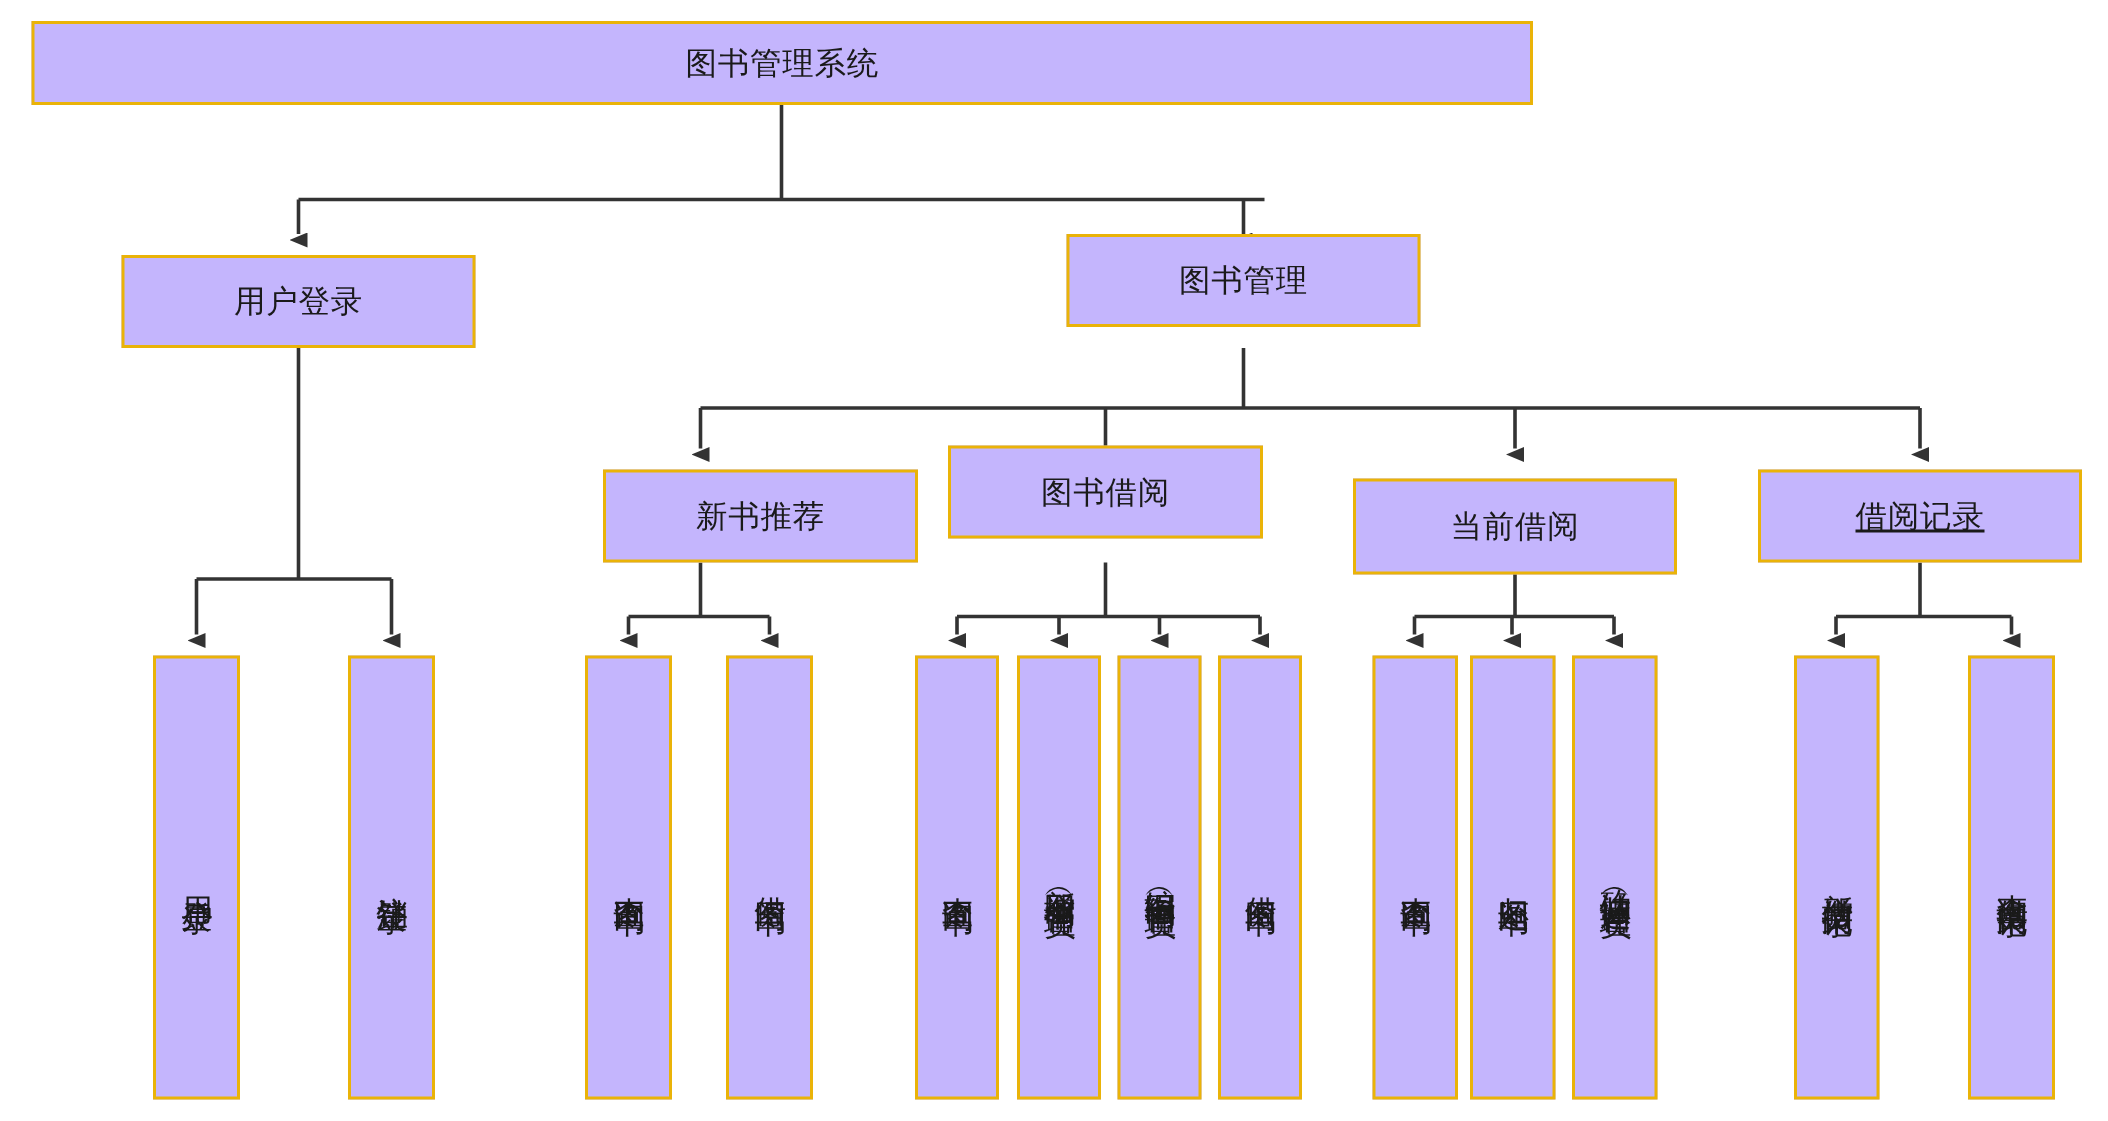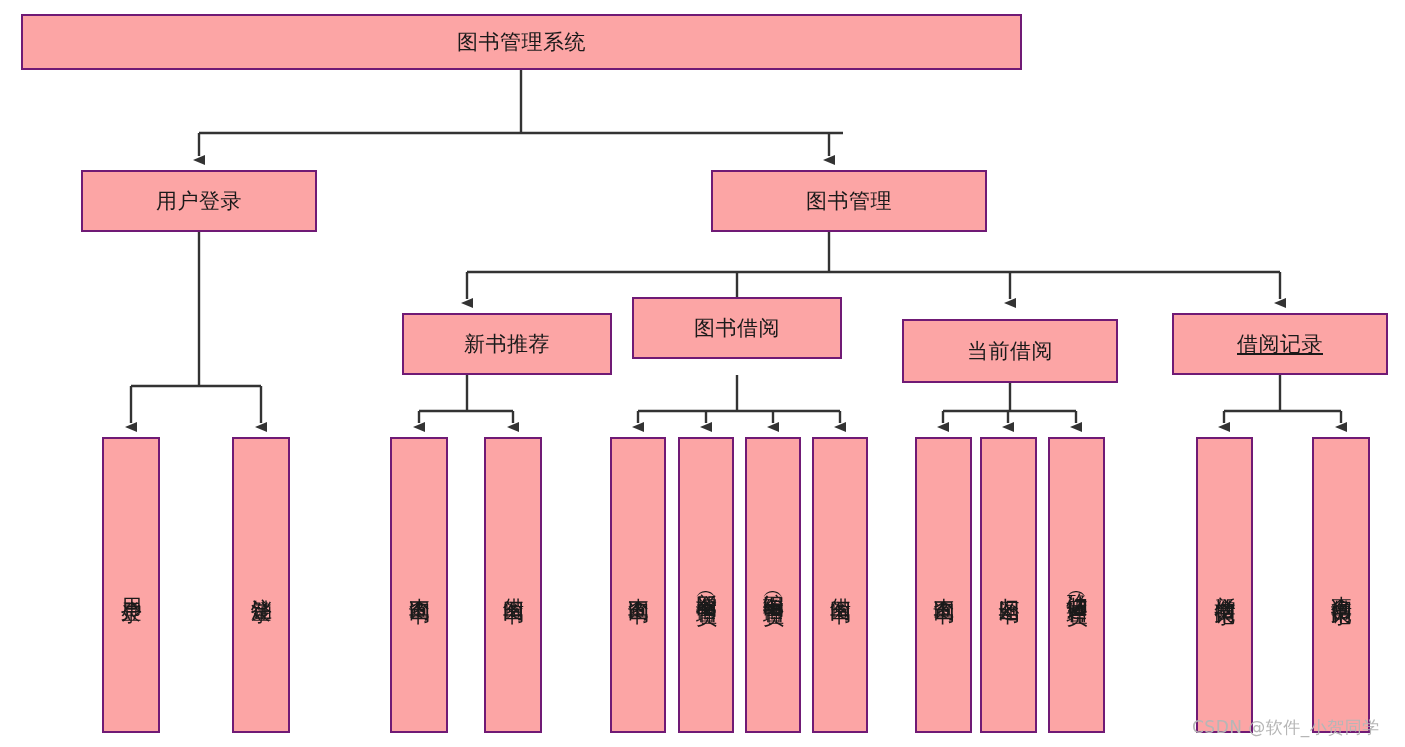--- a/index.html
+++ b/index.html
@@ -14,22 +14,22 @@
   }
   svg#wires{
     position:absolute;
     left:0; top:0;
     width:1405px; height:747px;
     pointer-events:none;
   }
   .node{
     position:absolute;
     box-sizing:border-box;
-    background:#fca5a5;
-    border:2px solid #701a75;
+    background:#c4b5fd;
+    border:2px solid #eab308;
     display:flex;
     align-items:center;
     justify-content:center;
     color:#1a1a1a;
   }
   .node .lbl{
     display:block;
     text-align:center;
     line-height:1.18;
     white-space:pre;
@@ -113,21 +113,21 @@
     </g>
   </svg>
 
   <div id="nodes">
       <div class="node horiz" style="left: 21px; top: 14px; width: 1001px; height: 56px;">
         <span class="lbl">图书管理系统</span>
       </div>
       <div class="node horiz" style="left: 81px; top: 170px; width: 236px; height: 62px;">
         <span class="lbl">用户登录</span>
       </div>
-      <div class="node horiz" style="left: 711px; top: 170px; width: 276px; height: 62px;">
+      <div class="node horiz" style="left: 711px; top: 156px; width: 236px; height: 62px;">
         <span class="lbl">图书管理</span>
       </div>
       <div class="node horiz" style="left: 362px; top: 313px; width: 210px; height: 62px; margin-left: 40px;">
         <span class="lbl">新书推荐</span>
       </div>
       <div class="node horiz" style="left: 632px; top: 297px; width: 210px; height: 62px;">
         <span class="lbl">图书借阅</span>
       </div>
       <div class="node horiz" style="left: 902px; top: 319px; width: 216px; height: 64px;">
         <span class="lbl">当前借阅</span>
@@ -169,15 +169,14 @@
         <span class="lbl">确认归还（管理员）</span>
       </div>
       <div class="node vert" style="left: 1196px; top: 437px; width: 57px; height: 296px;">
         <span class="lbl">新增借阅记录</span>
       </div>
       <div class="node vert" style="left: 1312px; top: 437px; width: 58px; height: 296px;">
         <span class="lbl">查询借阅记录</span>
       </div>
     </div>
 
-  <div class="watermark" style="left: 1192px; top: 716px;">CSDN @软件_小贺同学</div>
 
 </div>
 
 </body></html>

